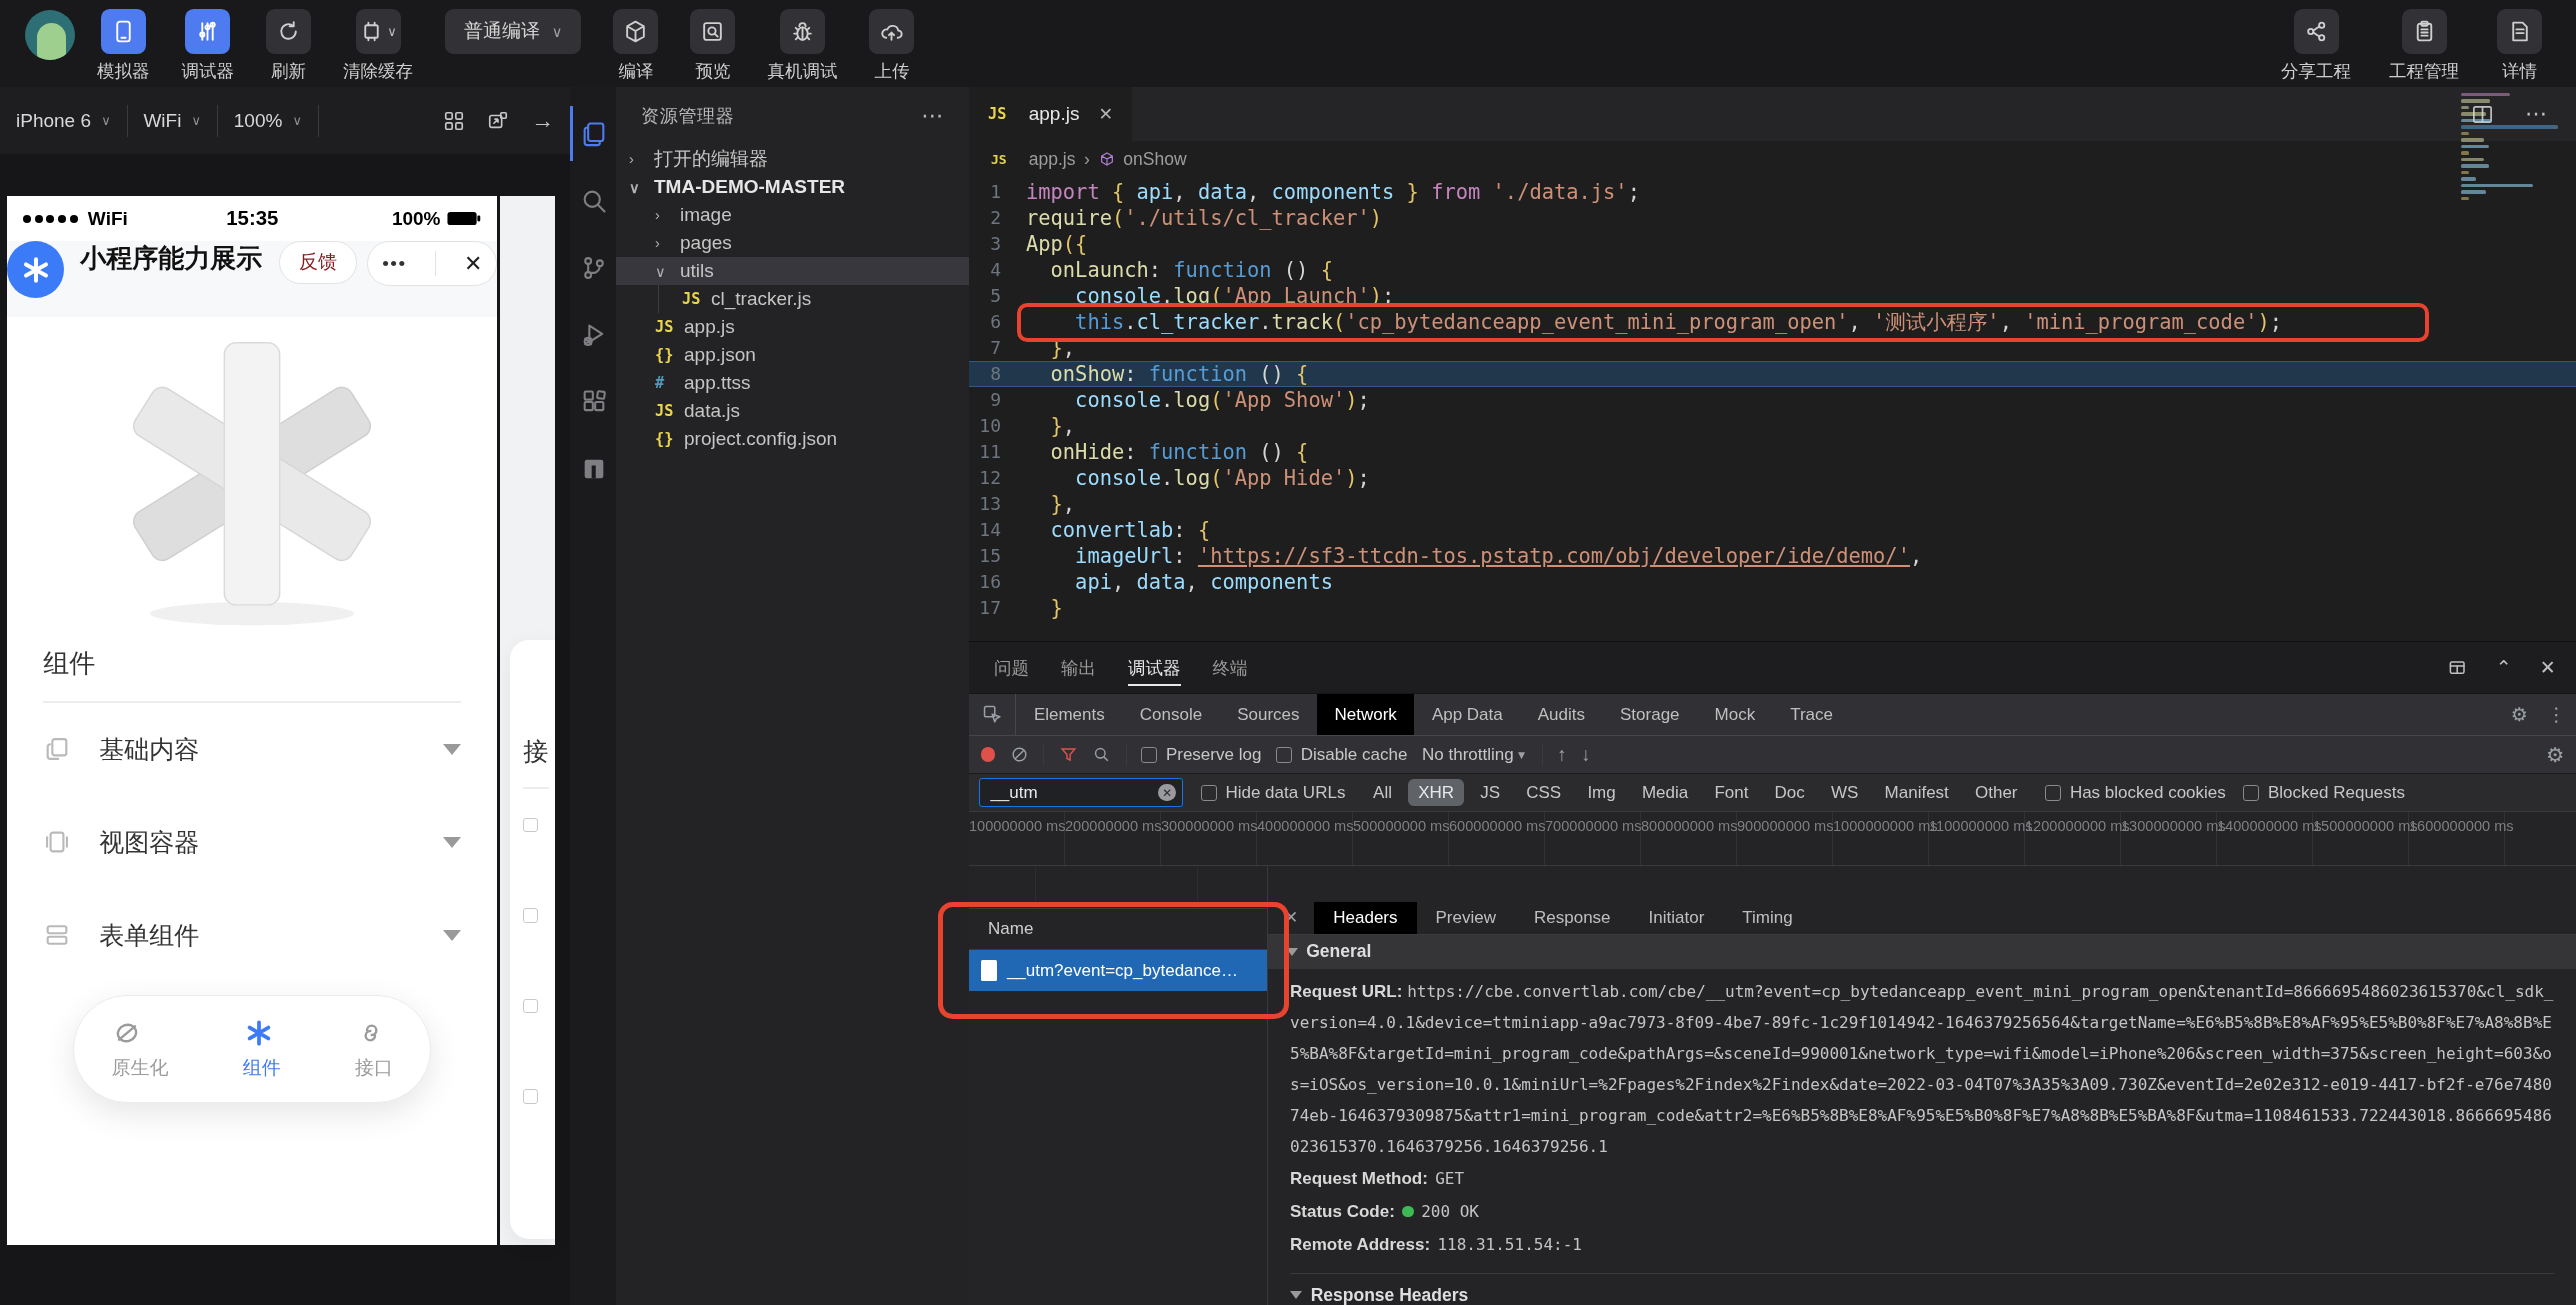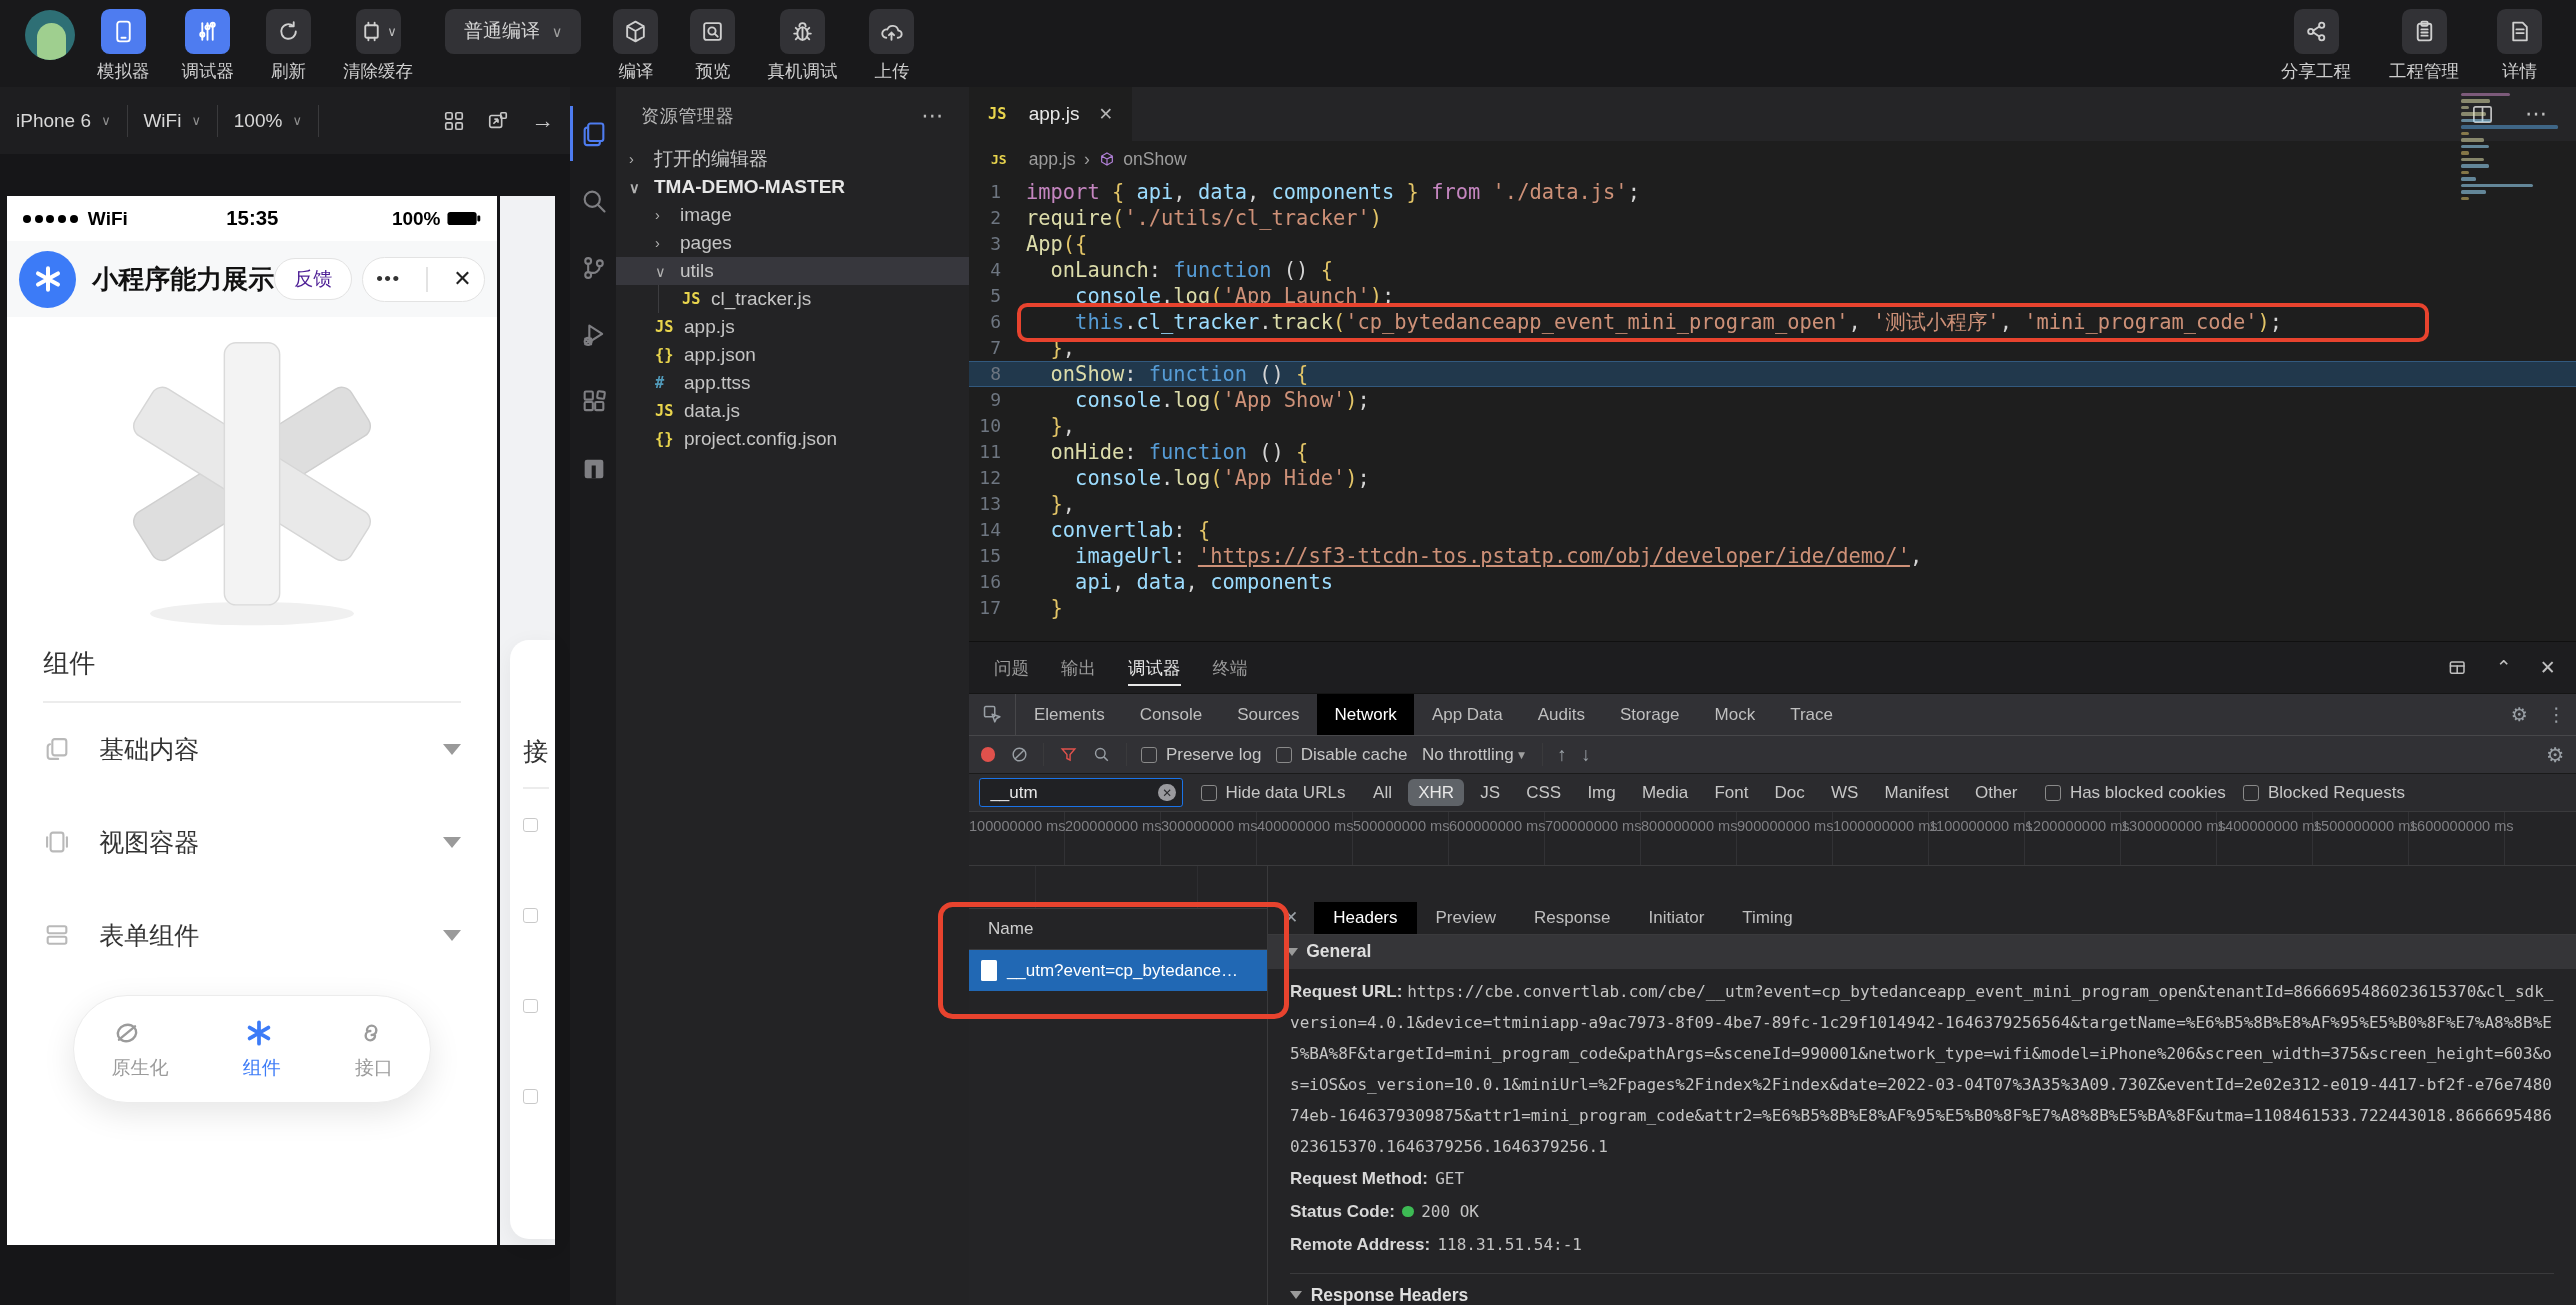--- a/index.html
+++ b/index.html
@@ -26,24 +26,24 @@
   .vsep{width:0.7px;height:32px;background:#3a3a3c}
   .sim-icons{display:flex;align-items:center;gap:22px;margin-left:auto;margin-right:16px;color:#c7c7c7}
   
   .sim-area{position:absolute;left:0;top:154px;width:570px;height:1151px;background:#161618}
   .phone{position:absolute;left:7.3px;top:42px;width:490px;height:1049px;background:#fff;color:#222;overflow:hidden}
   .p-status{height:45px;display:flex;align-items:center;padding:0 16px;font-size:19px;color:#000;font-weight:bold}
   .dots{display:flex;gap:3.6px;margin-right:10.2px}
   .dots i{width:8px;height:8px;border-radius:50%;background:#000}
   .p-time{position:absolute;left:0;right:0;text-align:center;font-size:20.4px;font-weight:bold}
   .p-batt{margin-left:auto;display:flex;align-items:center;gap:5.8px;font-weight:bold}
-  .p-nav{height:76px;display:flex;align-items:center;padding:0 12px;background:#f7f8f9}
+  .p-nav{height:76px;display:flex;align-items:flex-start;padding:0 0;background:#f7f8f9}
   .p-logo{width:57px;height:57px;border-radius:50%;background:#3c7bf7;display:flex;align-items:center;justify-content:center;flex:none}
   .p-title{font-size:26px;font-weight:bold;color:#111;margin-left:16px;white-space:nowrap}
-  .p-feedback{margin-left:auto;border:1.5px solid #e3e3e3;border-radius:29px;padding:7.3px 19px;font-size:19px;color:#4c1d95;background:#fff;white-space:nowrap}
+  .p-feedback{margin-left:auto;border:1.5px solid #e3e3e3;border-radius:29px;padding:7.3px 19px;font-size:19px;color:#7f1d1d;background:#fff;white-space:nowrap}
   .p-capsule{border:1.5px solid #e3e3e3;border-radius:29px;height:45px;width:130px;margin-left:10.2px;display:flex;align-items:center;justify-content:space-around;background:#fff;color:#333}
   .p-capsule .bar{width:1.5px;height:25px;background:#e3e3e3}
   .p-body{position:relative;background:#fff;height:928px}
   .sculpt{display:block;margin:4.4px auto 0}
   .p-h2{font-size:26px;color:#333;padding:11.7px 36px 20.4px;font-weight:500}
   .p-div{height:1.5px;background:#ececec;margin:0 36px}
   .p-row{display:flex;align-items:center;height:93px;padding:0 36px;color:#333}
   .p-row .ric{color:#b9b9b9;flex:none}
   .p-row .rlb{font-size:25px;margin-left:28px}
   .p-row .tri{margin-left:auto;width:0;height:0;border-left:9.5px solid transparent;border-right:9.5px solid transparent;border-top:11.7px solid #9a9a9a}

